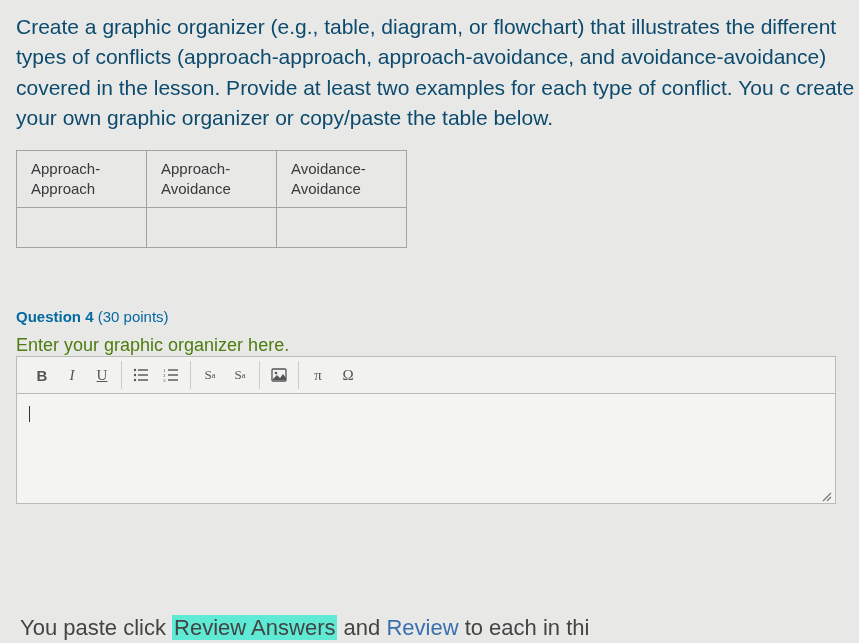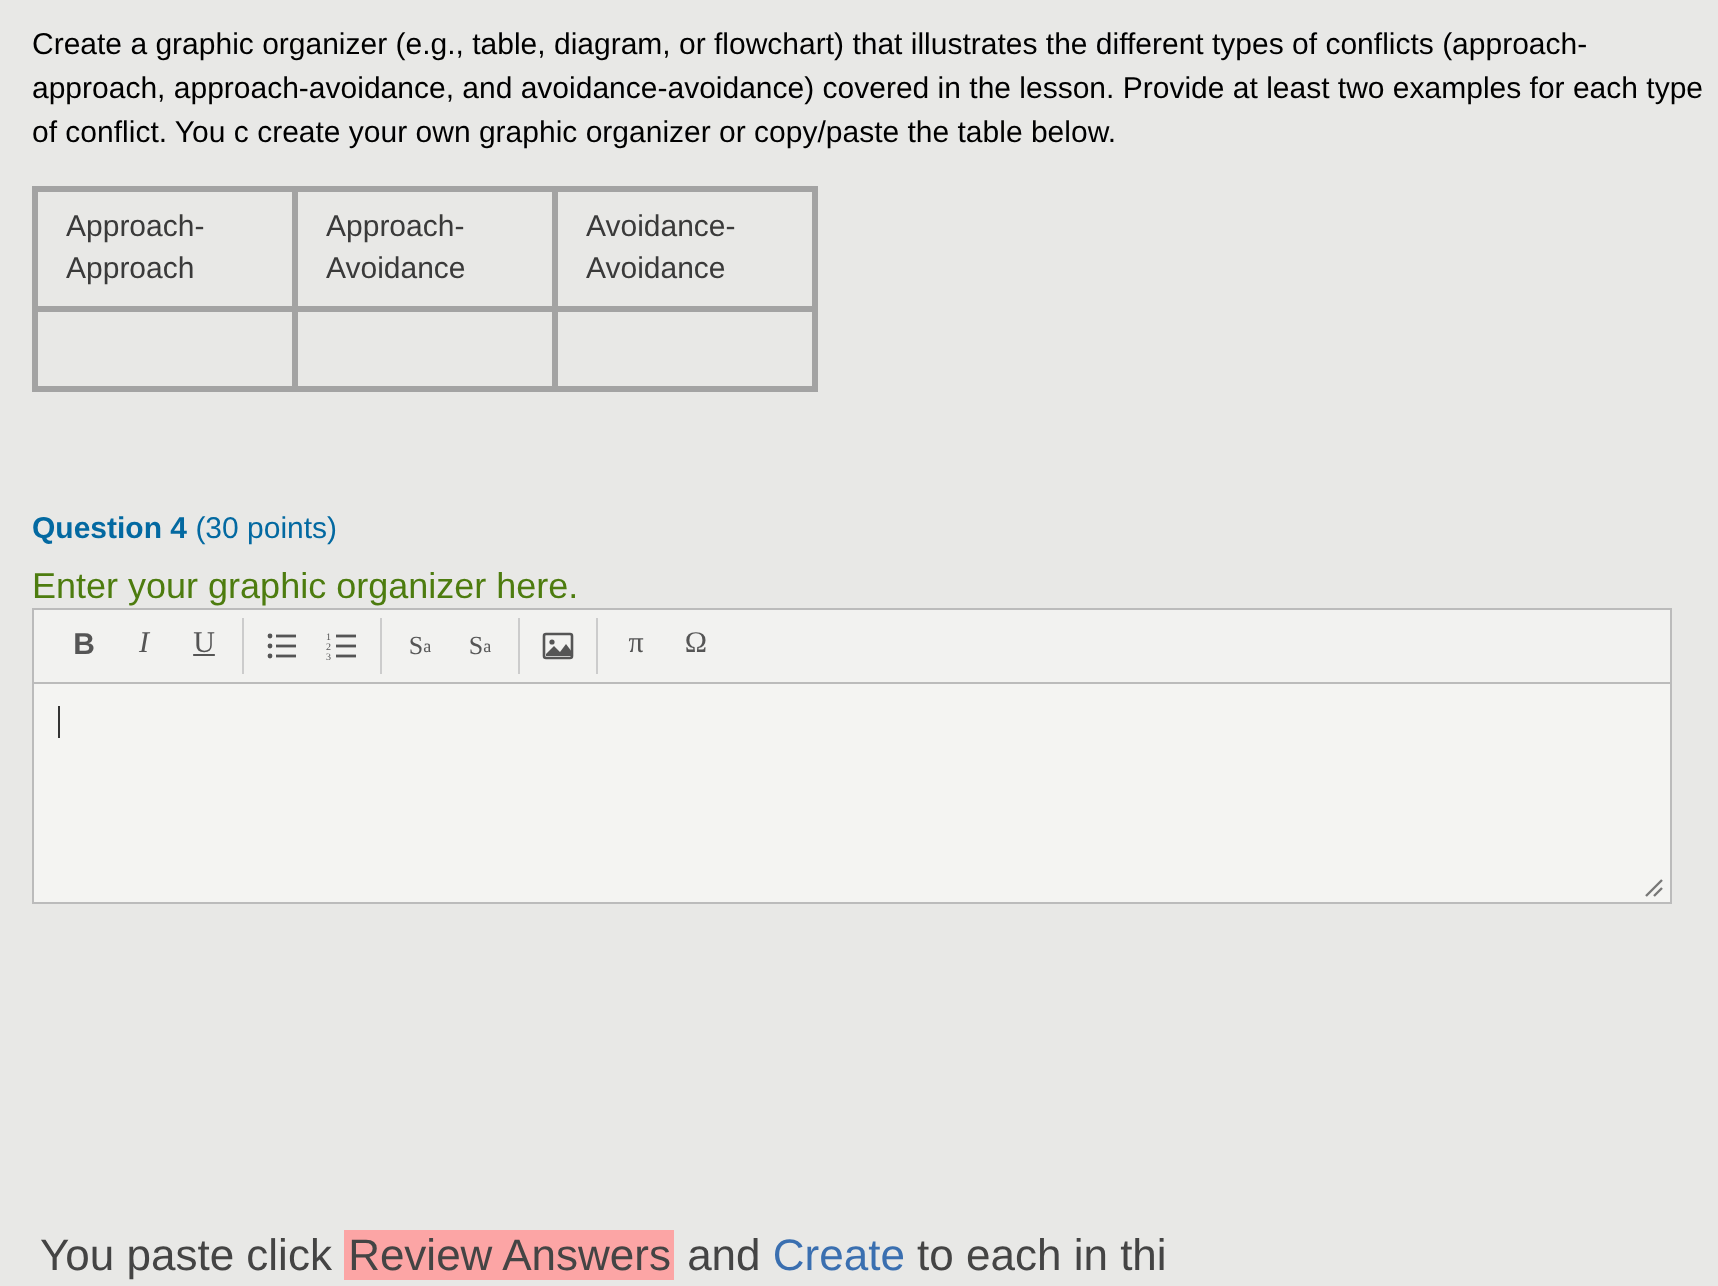--- a/index.html
+++ b/index.html
@@ -7,32 +7,32 @@
       font-family: Arial, Helvetica, sans-serif;
       background: #e8e8e6;
       color: #333;
       padding: 12px 0 0 16px;
       width: 859px;
       height: 643px;
       overflow: hidden;
       position: relative;
     }
     .instructions {
-      font-size: 15px;
+      font-size: 21px;
       line-height: 1.45;
-      color: #000000;
+      color: #0c4a6e;
       margin-bottom: 16px;
       max-width: 850px;
     }
     .example-table {
       border-collapse: collapse;
       margin-bottom: 60px;
     }
     .example-table td {
-      border: 3px solid #a3a3a3;
+      border: 1px solid #a3a3a3;
       padding: 8px 14px;
       font-size: 15px;
       color: #3a3a3a;
       vertical-align: top;
       min-width: 130px;
       height: 40px;
     }
     .example-table tr:first-child td {
       height: 50px;
       line-height: 1.35;
@@ -107,21 +107,21 @@
       height: 12px;
     }
     .footer-msg {
       position: absolute;
       bottom: 2px;
       left: 20px;
       font-size: 22px;
       color: #444;
       font-weight: 500;
     }
-    .hl-yellow { background: #fca5a5; padding: 0 2px; }
+    .hl-yellow { background: #5eead4; padding: 0 2px; }
     .hl-blue { color: #3a6fb0; }
   </style>
 </head>
 <body>
 
 <div class="instructions">Create a graphic organizer (e.g., table, diagram, or flowchart) that illustrates the different types of conflicts (approach-approach, approach-avoidance, and avoidance-avoidance) covered in the lesson. Provide at least two examples for each type of conflict. You c create your own graphic organizer or copy/paste the table below.</div>
 
 <table class="example-table">
   <tbody>
       <tr>
@@ -201,14 +201,14 @@
     <span class="cursor-bar"></span>
     <div class="resize-handle">
       <svg viewBox="0 0 12 12">
           <path d="M11 3 L3 11 M11 7 L7 11 M11 11 L11 11" stroke="#777" stroke-width="1.2" fill="none"></path>
         </svg>
     </div>
   </div>
 </div>
 
 <div class="footer-msg">
-  <span>You paste click </span><span class="hl-yellow">Review Answers</span><span> and </span><span class="hl-blue">Create</span><span> to each in thi</span>
+  <span>You paste click </span><span class="hl-yellow">Review Answers</span><span> and </span><span class="hl-blue">Review</span><span> to each in thi</span>
 </div>
 
 </body></html>

